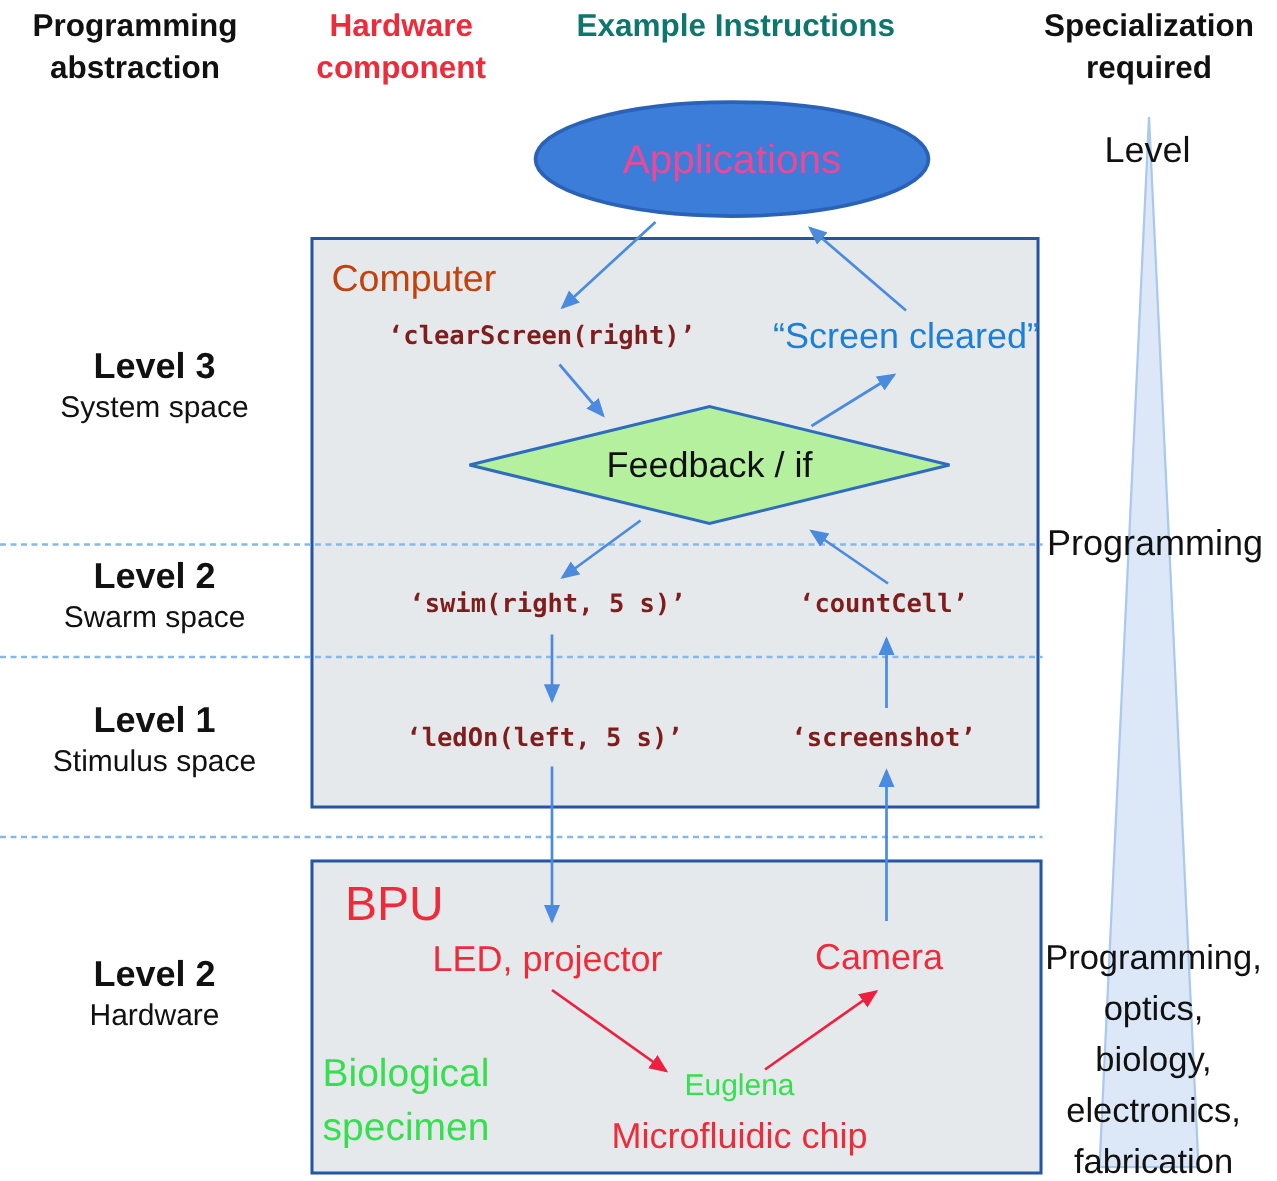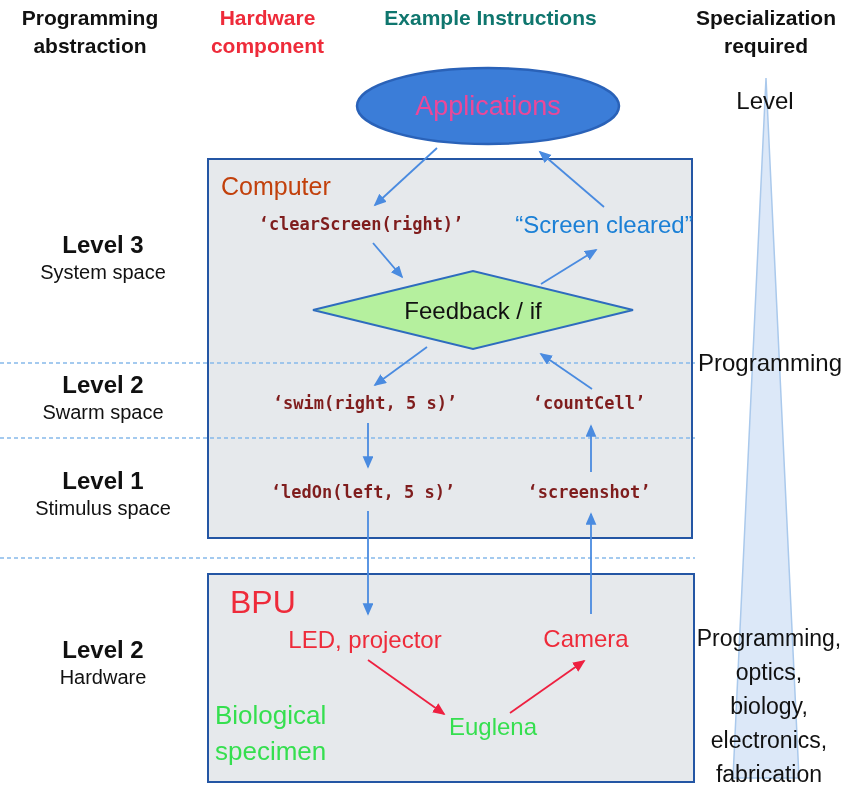--- a/index.html
+++ b/index.html
@@ -39,21 +39,21 @@
         font-size:17px;color:#7f1d1d;white-space:nowrap;}
   #clearscreen-label{left:246px;top:215px;width:230px;}
   #screencleared-label{left:504px;top:211px;width:200px;color:#1b80d6;font-size:24px;}
   #swim-label{left:250px;top:394px;width:230px;}
   #countcell-label{left:504px;top:394px;width:170px;}
   #ledon-label{left:248px;top:483px;width:230px;}
   #screenshot-label{left:504px;top:483px;width:170px;}
   #ledprojector-label{left:265px;top:626px;width:200px;color:#ee2b3a;font-size:24px;}
   #camera-label{left:516px;top:625px;width:140px;color:#ee2b3a;font-size:24px;}
   #biological-label{left:215px;top:697px;width:130px;color:#35df4f;font-size:26px;line-height:36px;}
-  #euglena-label{left:423px;top:713px;width:140px;color:#35df4f;font-size:24px;}
+  #euglena-label{left:423px;top:713px;width:140px;color:#35df4f;font-size:20px;}
   #microfluidic-label{left:393px;top:744px;width:200px;color:#ee2b3a;font-size:24px;}
   
   #none-label{left:705px;top:87px;width:120px;font-size:24px;}
   #programming-label{left:690px;top:349px;width:160px;font-size:24px;}
   #speclist{left:688px;top:621px;width:162px;font-size:23px;line-height:34px;}
 </style>
 </head>
 <body>
 
 <div id="stage">
@@ -125,20 +125,21 @@
   </div>
 
   <div id="applications-label" class="txt ctr">Applications</div>
   <div id="computer-label" class="txt">Computer</div>
   <div id="feedback-label" class="txt ctr">Feedback / if</div>
   <div id="bpu-label" class="txt">BPU</div>
   <div id="camera-label" class="txt ctr">Camera</div>
   <div id="ledprojector-label" class="txt ctr">LED, projector</div>
   <div id="biological-label" class="txt">Biological specimen</div>
   <div id="euglena-label" class="txt ctr">Euglena</div>
+  <div id="microfluidic-label" class="txt ctr">Microfluidic chip</div>
 
   <div id="clearscreen-label" class="txt mono ctr">‘clearScreen(right)’</div>
   <div id="screencleared-label" class="txt ctr">“Screen cleared”</div>
   <div id="swim-label" class="txt mono ctr">‘swim(right, 5 s)’</div>
   <div id="countcell-label" class="txt mono ctr">‘countCell’</div>
   <div id="ledon-label" class="txt mono ctr">‘ledOn(left, 5 s)’</div>
   <div id="screenshot-label" class="txt mono ctr">‘screenshot’</div>
 
   <div id="none-label" class="txt ctr">Level</div>
   <div id="programming-label" class="txt ctr">Programming</div>

